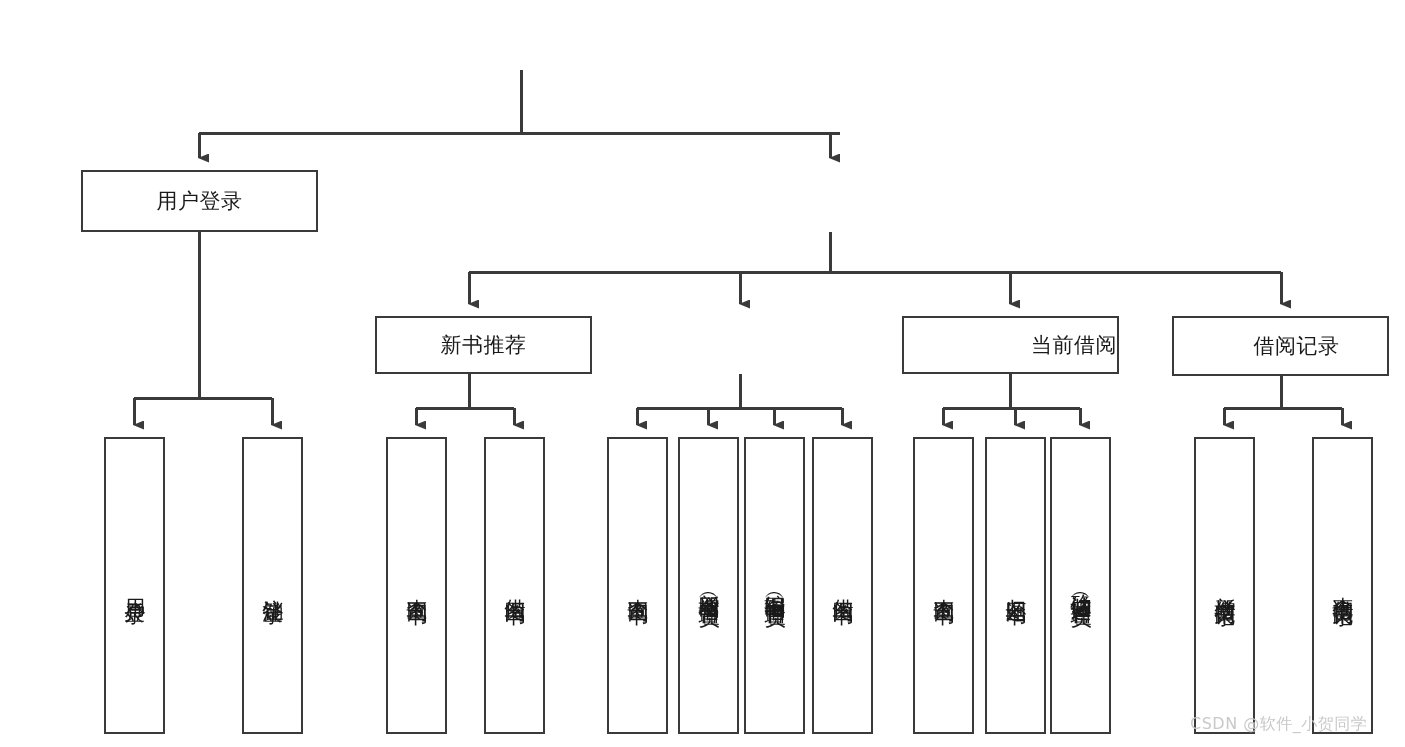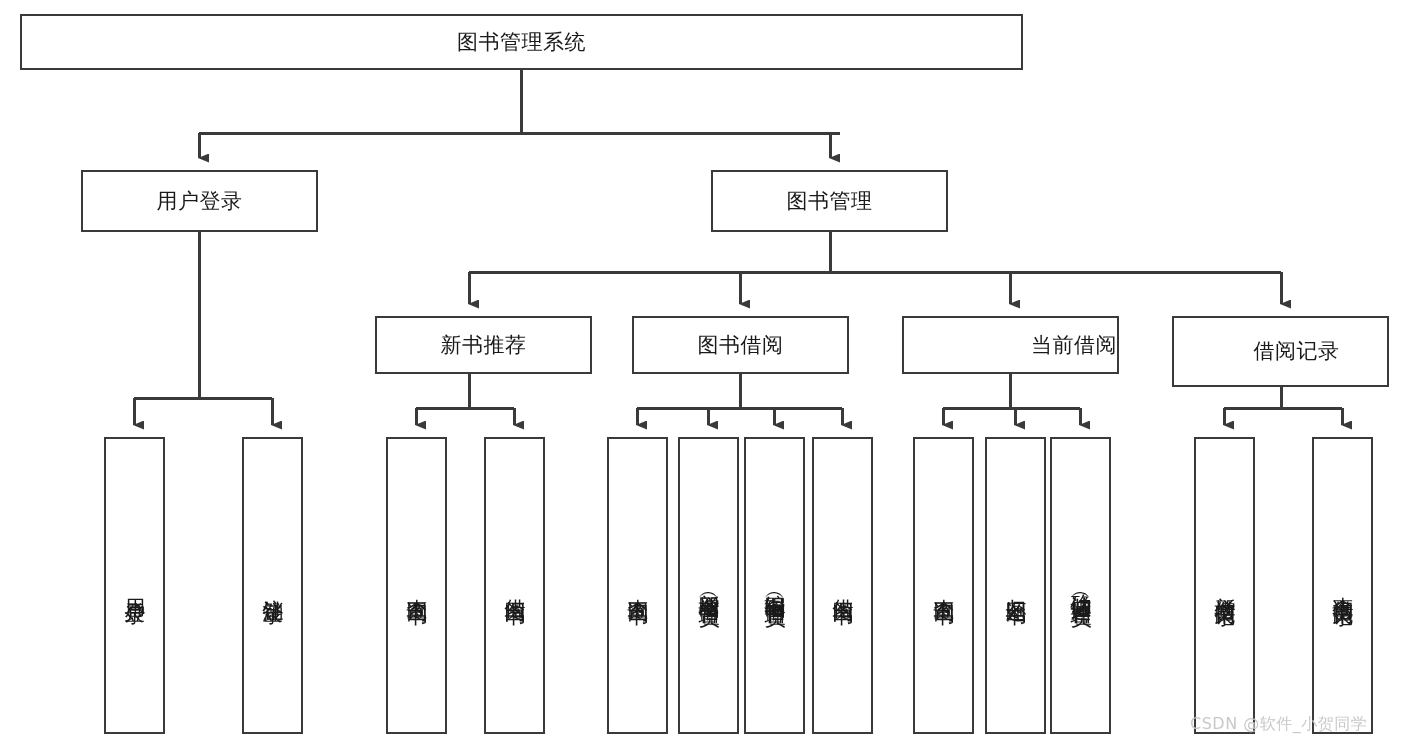--- a/index.html
+++ b/index.html
@@ -109,41 +109,32 @@
       <path d="M1015,408 L1015,425" marker-end="url(#arrowhead)"></path>
       <path d="M1080,408 L1080,425" marker-end="url(#arrowhead)"></path>
 
       <path d="M1281,374 L1281,408"></path>
       <path d="M1224,408 L1342,408"></path>
       <path d="M1224,408 L1224,425" marker-end="url(#arrowhead)"></path>
       <path d="M1342,408 L1342,425" marker-end="url(#arrowhead)"></path>
     </g>
   </svg>
 
-  <div class="node h" style="left:20px; top:14px; width:1003px; height:56px;">
-    <span class="label">图书管理系统</span>
-  </div>
 
   <div class="node h" style="left:81px; top:170px; width:237px; height:62px;">
     <span class="label">用户登录</span>
-  </div>
-  <div class="node h" style="left:711px; top:170px; width:237px; height:62px;">
-    <span class="label">图书管理</span>
   </div>
 
   <div class="node h" style="left:375px; top:316px; width:217px; height:58px;">
     <span class="label">新书推荐</span>
   </div>
-  <div class="node h" style="left:632px; top:316px; width:217px; height:58px;">
-    <span class="label">图书借阅</span>
-  </div>
   <div class="node h" style="left:902px; top:316px; width:217px; height:58px;justify-content:flex-end;">
     <span class="label">当前借阅</span>
   </div>
-  <div class="node h" style="left:1172px; top:316px; width:217px; height:71px;padding-left:32px;">
+  <div class="node h" style="left:1172px; top:316px; width:217px; height:60px;padding-left:32px;">
     <span class="label">借阅记录</span>
   </div>
 
   <div class="node v" style="left:104px; top:437px; width:61px; height:297px;">
     <span class="label">用户登录</span>
   </div>
   <div class="node v" style="left:242px; top:437px; width:61px; height:297px;">
     <span class="label">注销登录</span>
   </div>
   <div class="node v" style="left:386px; top:437px; width:61px; height:297px;">

